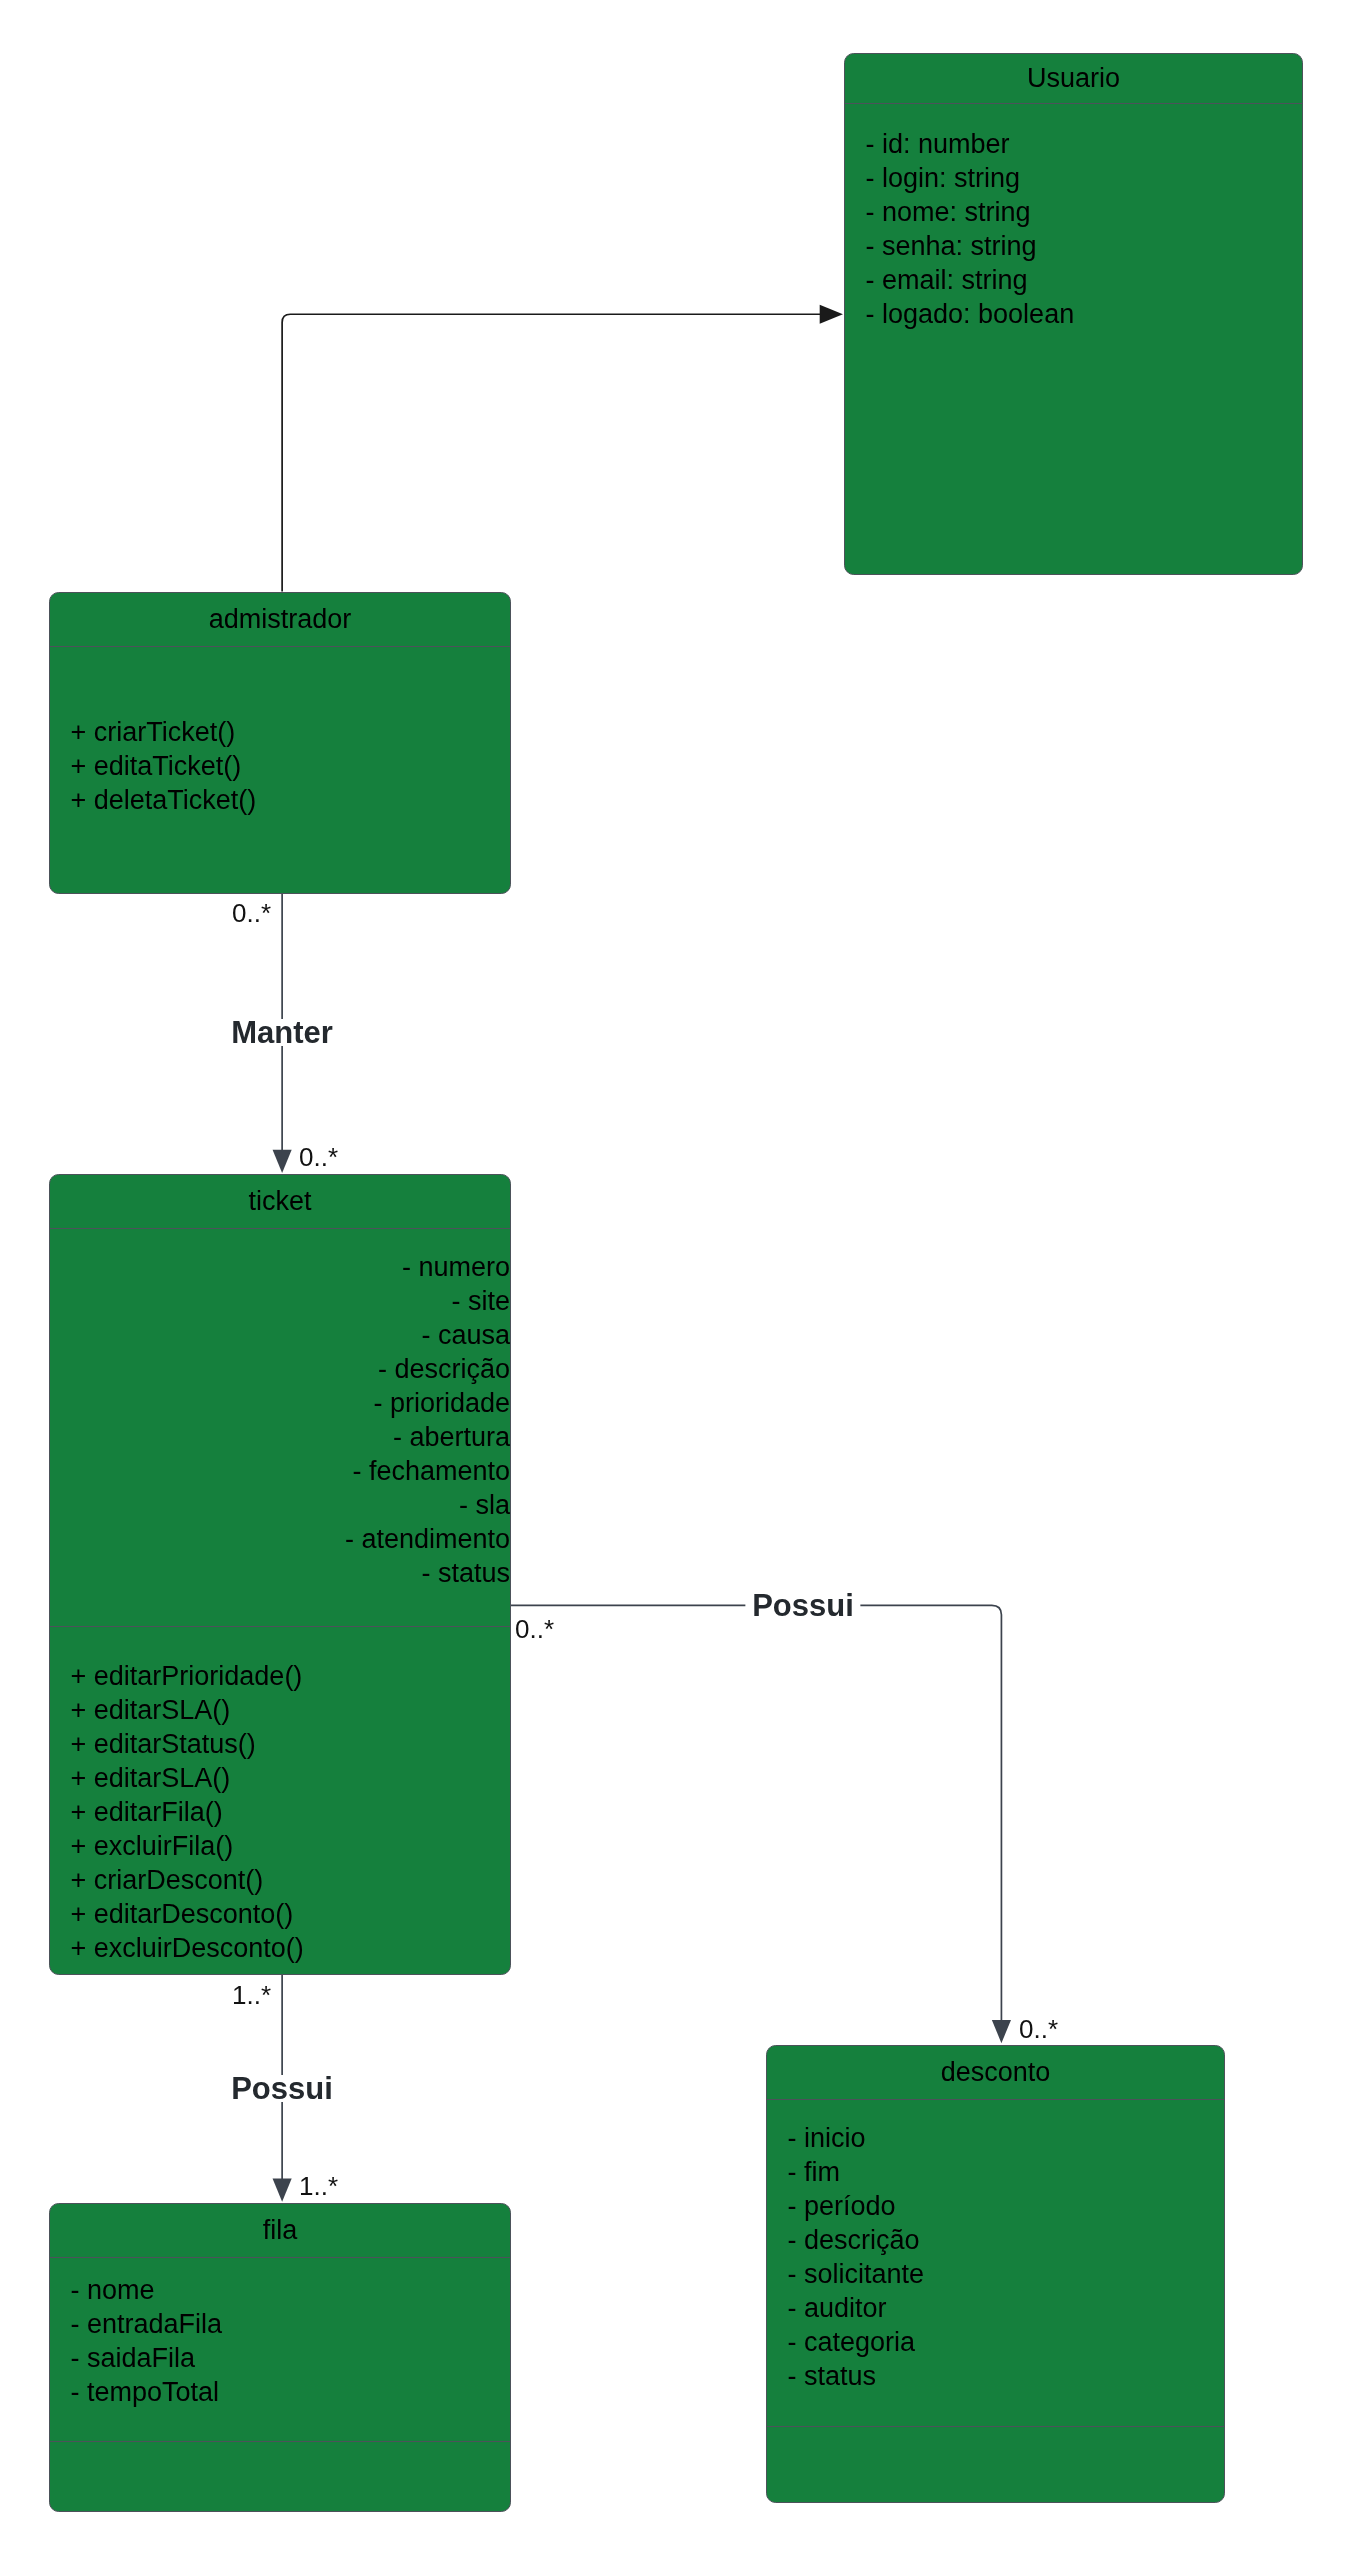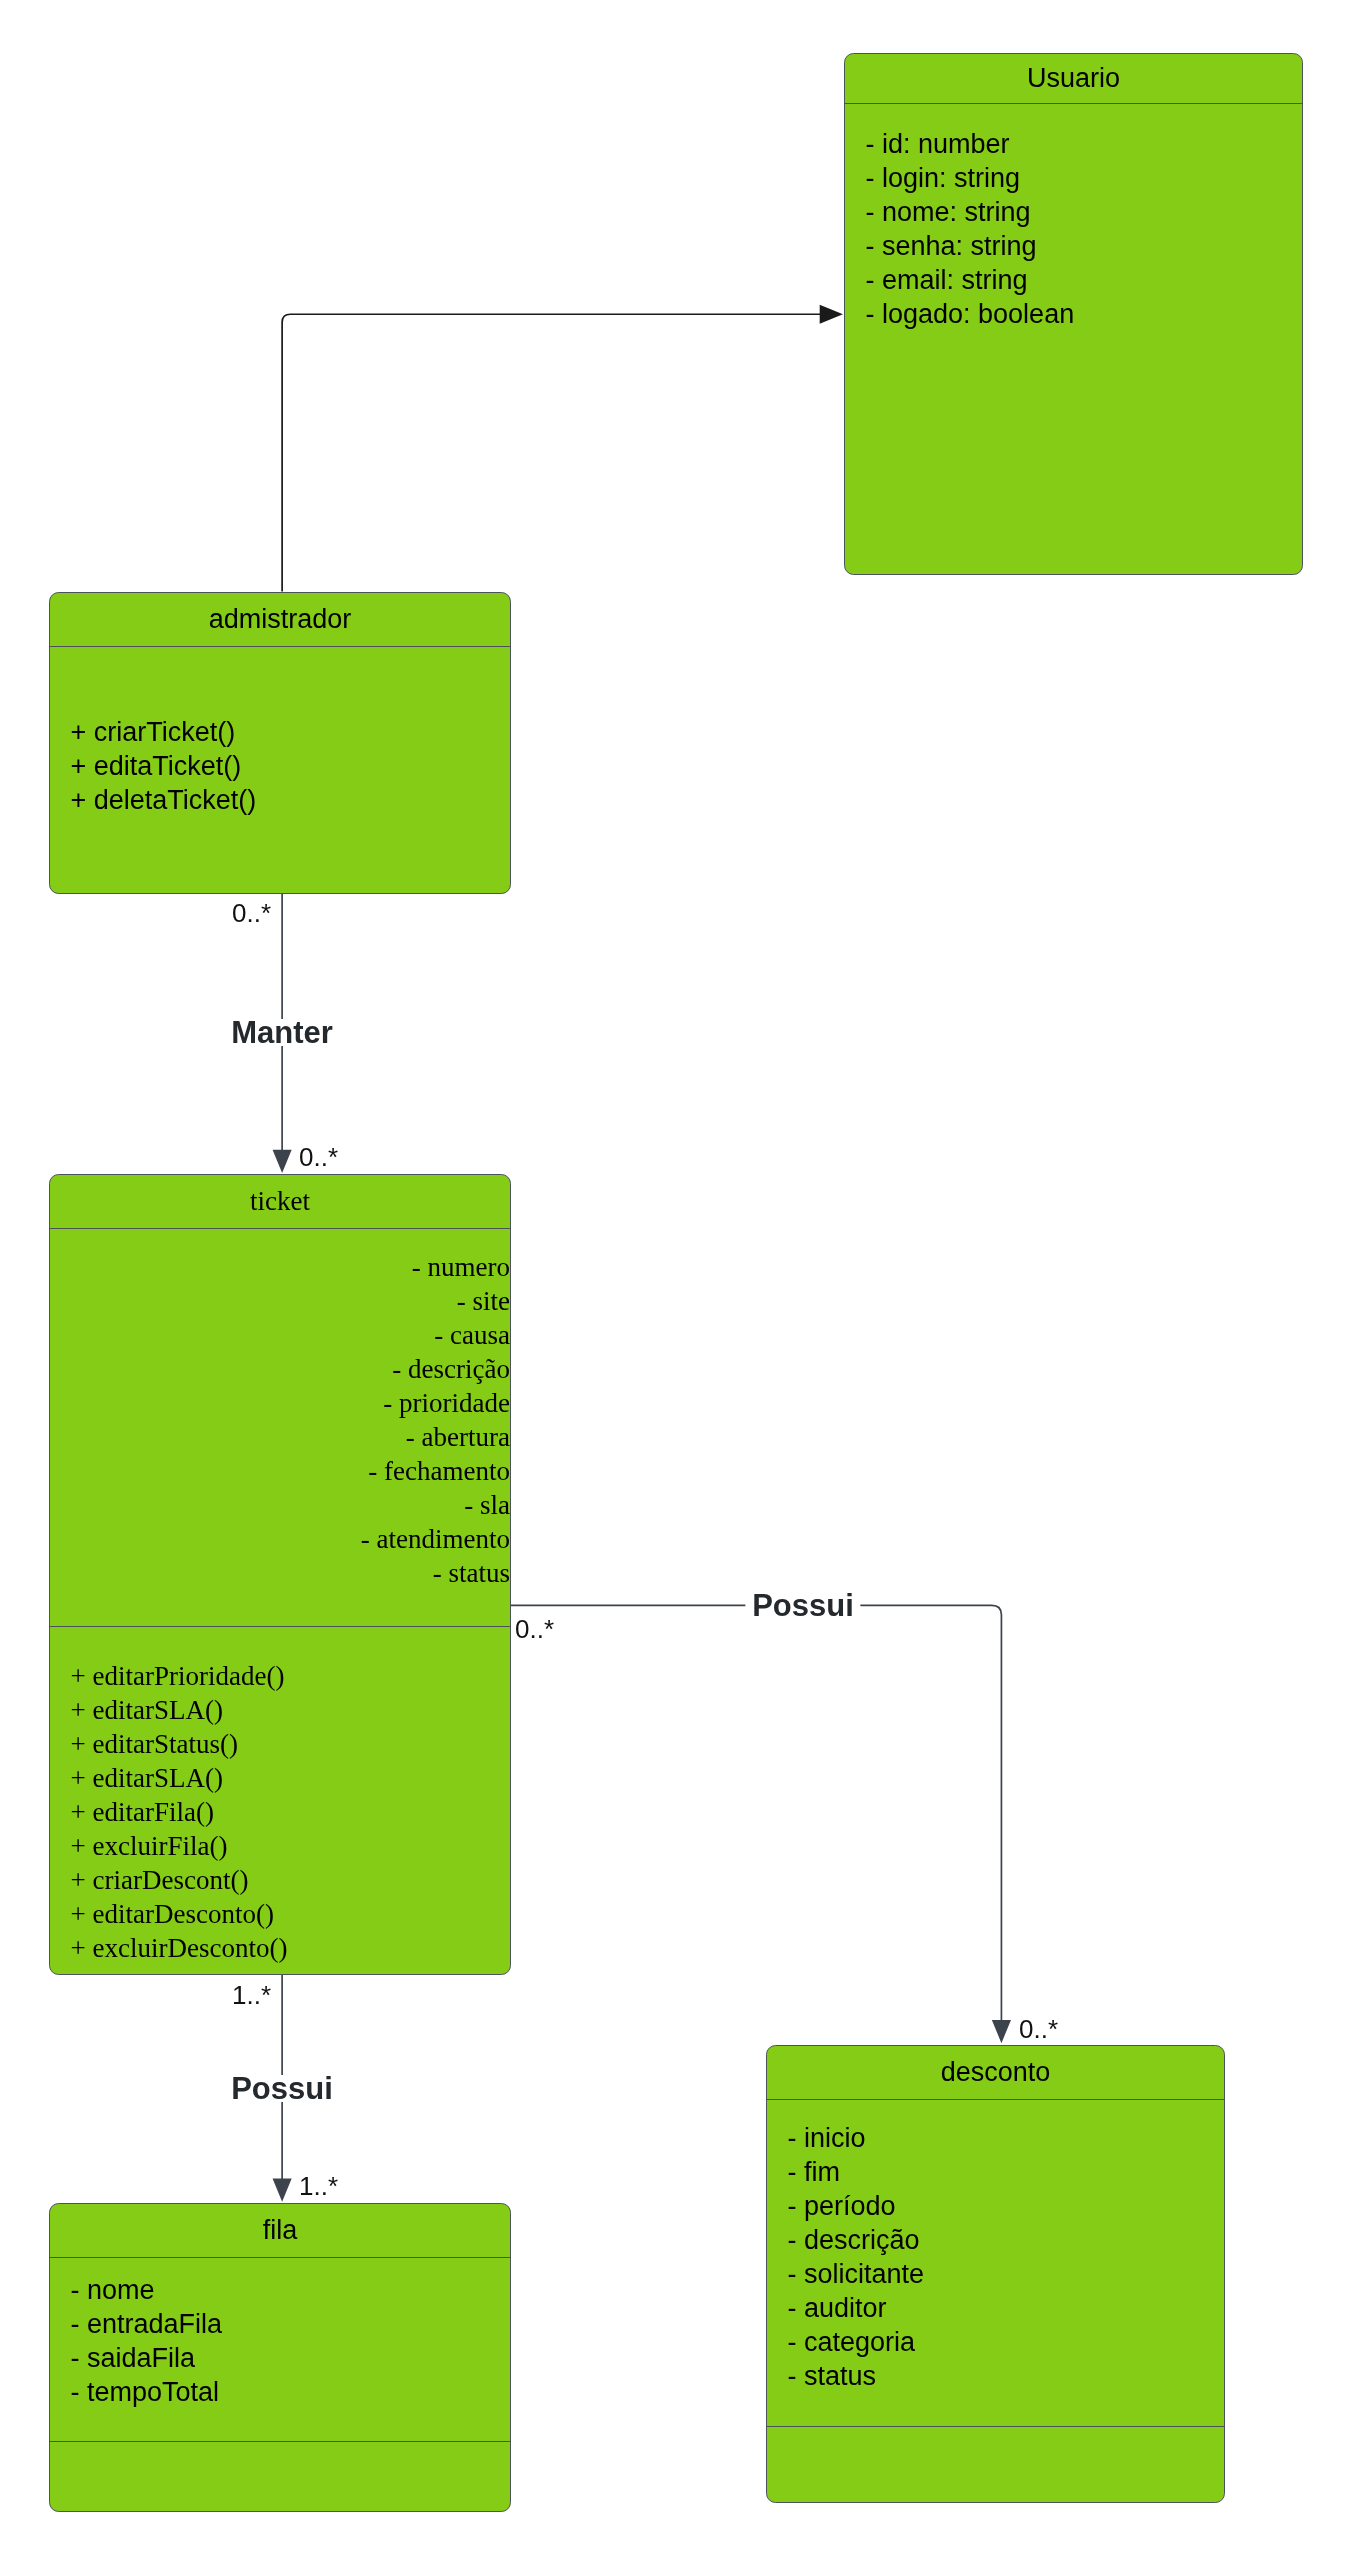--- a/index.html
+++ b/index.html
@@ -17,21 +17,21 @@
   }
   .edges-layer {
     position: absolute;
     left: 0; top: 0;
     width: 1358px; height: 2576px;
     z-index: 1;
   }
   .uml-class {
     position: absolute;
     box-sizing: border-box;
-    background: #84cc16;
+    background: #15803d;
     border: 1.4px solid #4c525a;
     border-radius: 9.6px;
     z-index: 2;
     display: flex;
     flex-direction: column;
   }
   .uml-title {
     box-sizing: border-box;
     flex: 0 0 auto;
     display: flex;
@@ -120,21 +120,21 @@
 
   <div class="uml-class" style="left:49px; top:592px; width:462px; height:302px;">
     <div class="uml-title" style="height:53px;">admistrador</div>
     <div class="uml-sec grow" style="padding-top:68px;">
       <div class="member">+ criarTicket()</div>
       <div class="member">+ editaTicket()</div>
       <div class="member">+ deletaTicket()</div>
     </div>
   </div>
 
-  <div class="uml-class" style="left:49px; top:1174px; width:462px; height:801px;font-family:Liberation Serif, serif;">
+  <div class="uml-class" style="left:49px; top:1174px; width:462px; height:801px;">
     <div class="uml-title" style="height:53px;">ticket</div>
     <div class="uml-sec" style="height:398px; padding-top:20.5px;text-align:right;">
       <div class="member">- numero</div>
       <div class="member">- site</div>
       <div class="member">- causa</div>
       <div class="member">- descrição</div>
       <div class="member">- prioridade</div>
       <div class="member">- abertura</div>
       <div class="member">- fechamento</div>
       <div class="member">- sla</div>

